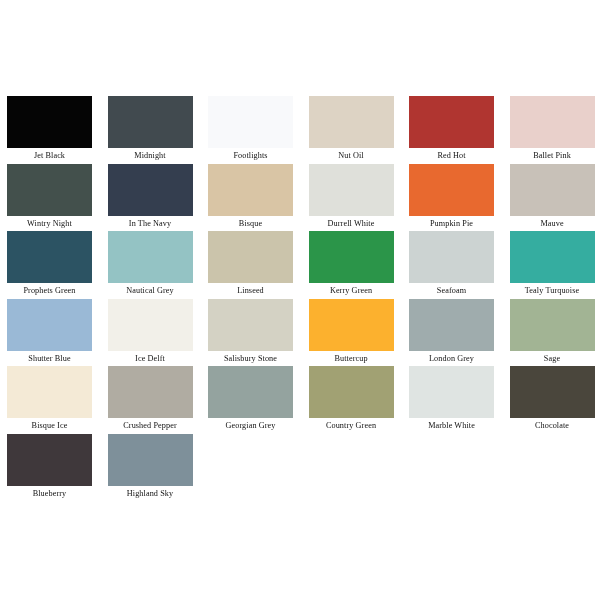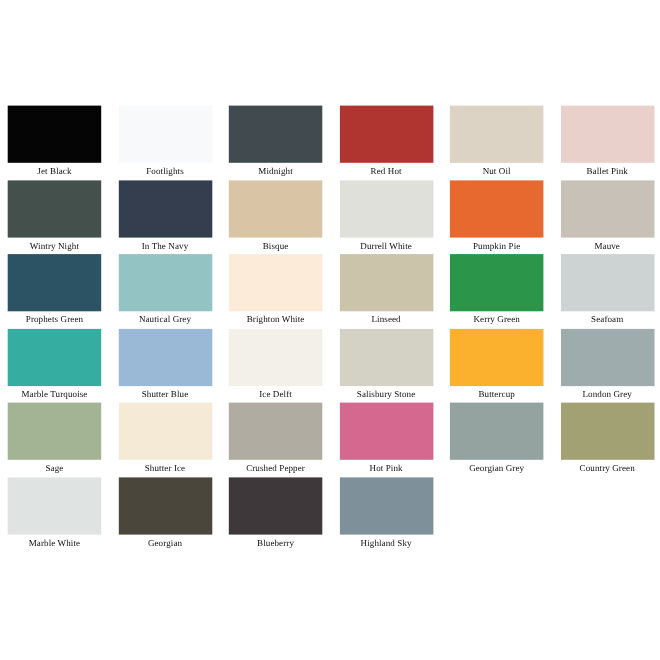--- a/index.html
+++ b/index.html
@@ -70,36 +70,36 @@
 </head>
 <body style="background: rgb(255, 255, 255);">
 
 <div id="palette-sheet">
   <div id="swatch-grid">
       <div class="swatch-cell">
         <div class="swatch-chip" style="background: rgb(5, 5, 5);"></div>
         <div class="swatch-label">Jet Black</div>
       </div>
       <div class="swatch-cell">
+        <div class="swatch-chip" style="background: rgb(65, 74, 79);"></div>
+        <div class="swatch-label">Midnight</div>
+      </div>
+      <div class="swatch-cell">
         <div class="swatch-chip" style="background: rgb(248, 249, 251);"></div>
         <div class="swatch-label">Footlights</div>
       </div>
       <div class="swatch-cell">
-        <div class="swatch-chip" style="background: rgb(65, 74, 79);"></div>
-        <div class="swatch-label">Midnight</div>
+        <div class="swatch-chip" style="background: rgb(221, 211, 196);"></div>
+        <div class="swatch-label">Nut Oil</div>
       </div>
       <div class="swatch-cell">
         <div class="swatch-chip" style="background: rgb(176, 53, 48);"></div>
         <div class="swatch-label">Red Hot</div>
       </div>
       <div class="swatch-cell">
-        <div class="swatch-chip" style="background: rgb(221, 211, 196);"></div>
-        <div class="swatch-label">Nut Oil</div>
-      </div>
-      <div class="swatch-cell">
         <div class="swatch-chip" style="background: rgb(233, 208, 203);"></div>
         <div class="swatch-label">Ballet Pink</div>
       </div>
       <div class="swatch-cell">
         <div class="swatch-chip" style="background: rgb(67, 80, 76);"></div>
         <div class="swatch-label">Wintry Night</div>
       </div>
       <div class="swatch-cell">
         <div class="swatch-chip" style="background: rgb(52, 62, 79);"></div>
         <div class="swatch-label">In The Navy</div>
@@ -122,38 +122,34 @@
       </div>
       <div class="swatch-cell">
         <div class="swatch-chip" style="background: rgb(44, 83, 99);"></div>
         <div class="swatch-label">Prophets Green</div>
       </div>
       <div class="swatch-cell">
         <div class="swatch-chip" style="background: rgb(148, 195, 196);"></div>
         <div class="swatch-label">Nautical Grey</div>
       </div>
       <div class="swatch-cell">
-        <div class="swatch-chip" style="background: rgb(251, 235, 216);"></div>
-        <div class="swatch-label">Brighton White</div>
-      </div>
-      <div class="swatch-cell">
         <div class="swatch-chip" style="background: rgb(203, 196, 171);"></div>
         <div class="swatch-label">Linseed</div>
       </div>
       <div class="swatch-cell">
         <div class="swatch-chip" style="background: rgb(43, 149, 73);"></div>
         <div class="swatch-label">Kerry Green</div>
       </div>
       <div class="swatch-cell">
         <div class="swatch-chip" style="background: rgb(204, 211, 210);"></div>
         <div class="swatch-label">Seafoam</div>
       </div>
       <div class="swatch-cell">
         <div class="swatch-chip" style="background: rgb(53, 173, 160);"></div>
-        <div class="swatch-label">Marble Turquoise</div>
+        <div class="swatch-label">Tealy Turquoise</div>
       </div>
       <div class="swatch-cell">
         <div class="swatch-chip" style="background: rgb(154, 185, 214);"></div>
         <div class="swatch-label">Shutter Blue</div>
       </div>
       <div class="swatch-cell">
         <div class="swatch-chip" style="background: rgb(242, 240, 233);"></div>
         <div class="swatch-label">Ice Delft</div>
       </div>
       <div class="swatch-cell">
@@ -167,45 +163,41 @@
       <div class="swatch-cell">
         <div class="swatch-chip" style="background: rgb(159, 172, 173);"></div>
         <div class="swatch-label">London Grey</div>
       </div>
       <div class="swatch-cell">
         <div class="swatch-chip" style="background: rgb(162, 180, 148);"></div>
         <div class="swatch-label">Sage</div>
       </div>
       <div class="swatch-cell">
         <div class="swatch-chip" style="background: rgb(244, 234, 214);"></div>
-        <div class="swatch-label">Shutter Ice</div>
+        <div class="swatch-label">Bisque Ice</div>
       </div>
       <div class="swatch-cell">
         <div class="swatch-chip" style="background: rgb(176, 172, 162);"></div>
         <div class="swatch-label">Crushed Pepper</div>
       </div>
       <div class="swatch-cell">
-        <div class="swatch-chip" style="background: rgb(212, 104, 143);"></div>
-        <div class="swatch-label">Hot Pink</div>
-      </div>
-      <div class="swatch-cell">
         <div class="swatch-chip" style="background: rgb(148, 163, 159);"></div>
         <div class="swatch-label">Georgian Grey</div>
       </div>
       <div class="swatch-cell">
         <div class="swatch-chip" style="background: rgb(161, 161, 115);"></div>
         <div class="swatch-label">Country Green</div>
       </div>
       <div class="swatch-cell">
         <div class="swatch-chip" style="background: rgb(223, 228, 226);"></div>
         <div class="swatch-label">Marble White</div>
       </div>
       <div class="swatch-cell">
         <div class="swatch-chip" style="background: rgb(74, 70, 60);"></div>
-        <div class="swatch-label">Georgian</div>
+        <div class="swatch-label">Chocolate</div>
       </div>
       <div class="swatch-cell">
         <div class="swatch-chip" style="background: rgb(63, 56, 59);"></div>
         <div class="swatch-label">Blueberry</div>
       </div>
       <div class="swatch-cell">
         <div class="swatch-chip" style="background: rgb(126, 144, 154);"></div>
         <div class="swatch-label">Highland Sky</div>
       </div>
     </div>

